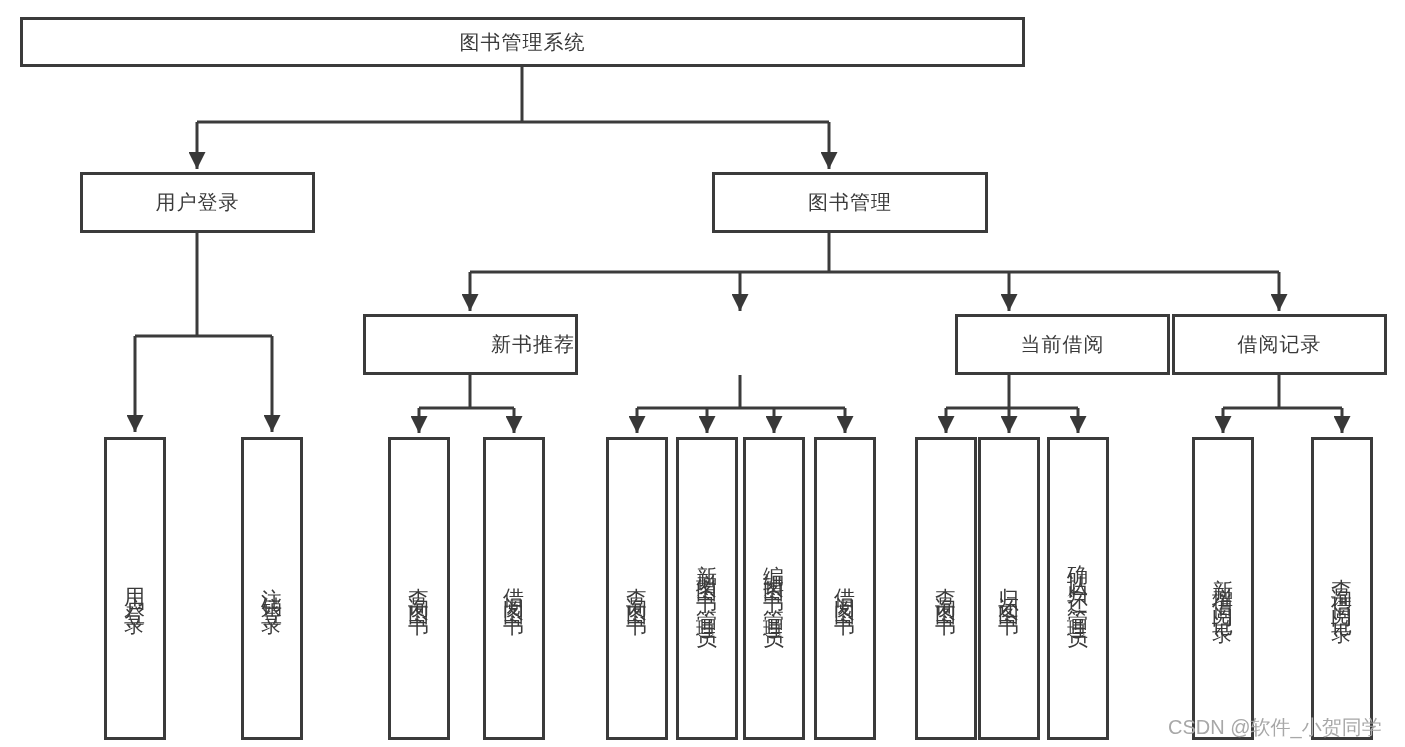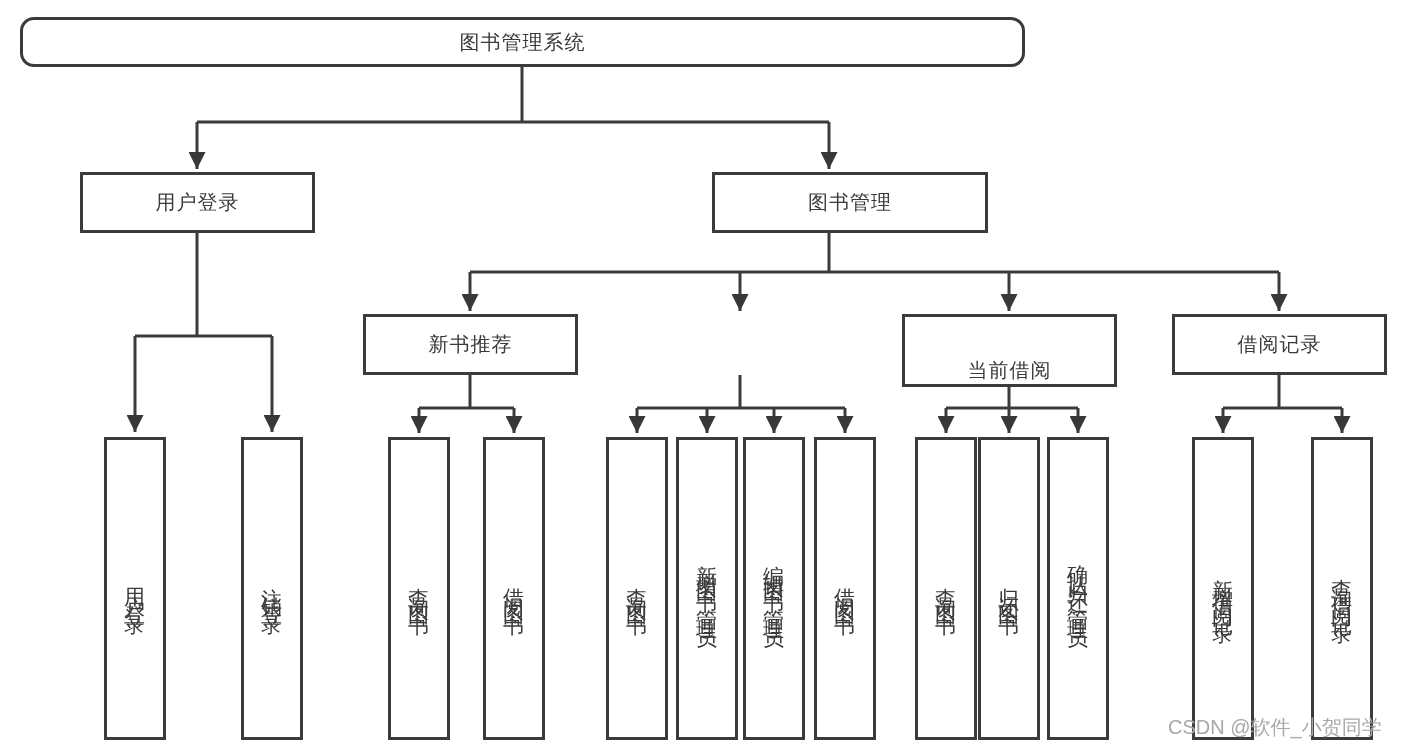--- a/index.html
+++ b/index.html
@@ -100,35 +100,35 @@
       <path d="M1009 408 V433" marker-end="url(#arrow)"></path>
       <path d="M1078 408 V433" marker-end="url(#arrow)"></path>
 
       <path d="M1279 375 V408"></path>
       <path d="M1223 408 H1342"></path>
       <path d="M1223 408 V433" marker-end="url(#arrow)"></path>
       <path d="M1342 408 V433" marker-end="url(#arrow)"></path>
     </g>
   </svg>
 
-  <div class="box" style="left:20px; top:17px; width:1005px; height:50px;border-radius:14px;">
+  <div class="box" style="left:20px; top:17px; width:1005px; height:50px;">
     <span class="h-label">图书管理系统</span>
   </div>
 
   <div class="box" style="left:80px; top:172px; width:235px; height:61px;">
     <span class="h-label">用户登录</span>
   </div>
   <div class="box" style="left:712px; top:172px; width:276px; height:61px;">
     <span class="h-label">图书管理</span>
   </div>
 
-  <div class="box" style="left:363px; top:314px; width:215px; height:61px;">
+  <div class="box" style="left:363px; top:314px; width:215px; height:61px;justify-content:flex-end;">
     <span class="h-label">新书推荐</span>
   </div>
-  <div class="box" style="left:902px; top:314px; width:215px; height:73px;align-items:flex-end;">
+  <div class="box" style="left:955px; top:314px; width:215px; height:61px;">
     <span class="h-label">当前借阅</span>
   </div>
   <div class="box" style="left:1172px; top:314px; width:215px; height:61px;">
     <span class="h-label">借阅记录</span>
   </div>
 
   <div class="box" style="left:104px; top:437px; width:62px; height:303px;">
     <span class="v-label">用户登录</span>
   </div>
   <div class="box" style="left:241px; top:437px; width:62px; height:303px;">

